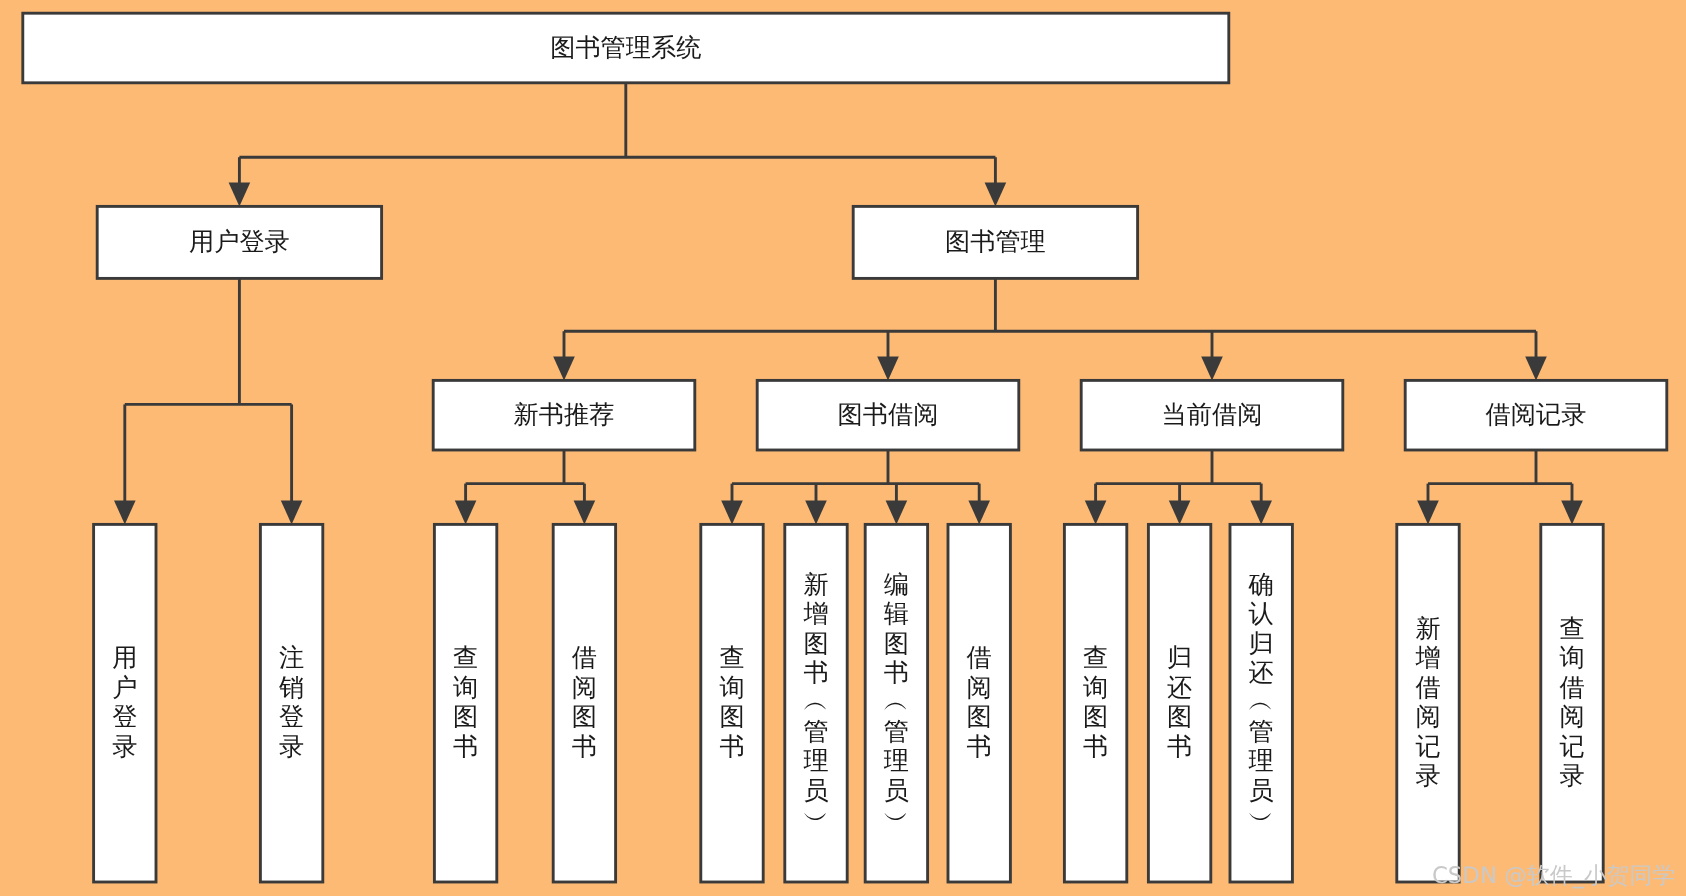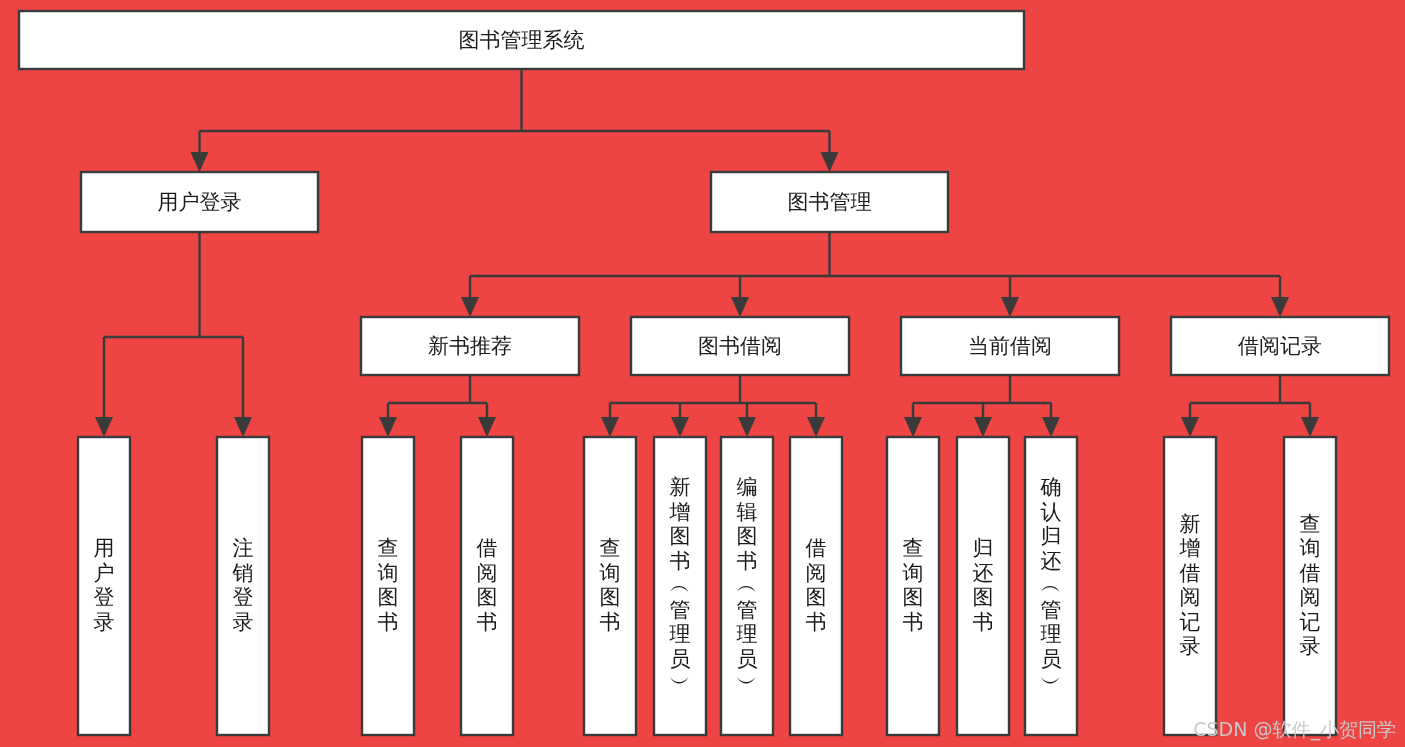--- a/index.html
+++ b/index.html
@@ -8,21 +8,21 @@
     padding: 0;
     background: #ffffff;
   }
   body {
     font-family: "DejaVu Sans", "Liberation Sans", sans-serif;
   }
   #diagram-root {
     position: relative;
     width: 1405px;
     height: 747px;
-    background: #ef4444;
+    background: #fdba74;
     overflow: hidden;
   }
   svg.diagram-canvas {
     position: absolute;
     top: 0;
     left: 0;
     width: 1405px;
     height: 747px;
     display: block;
   }

